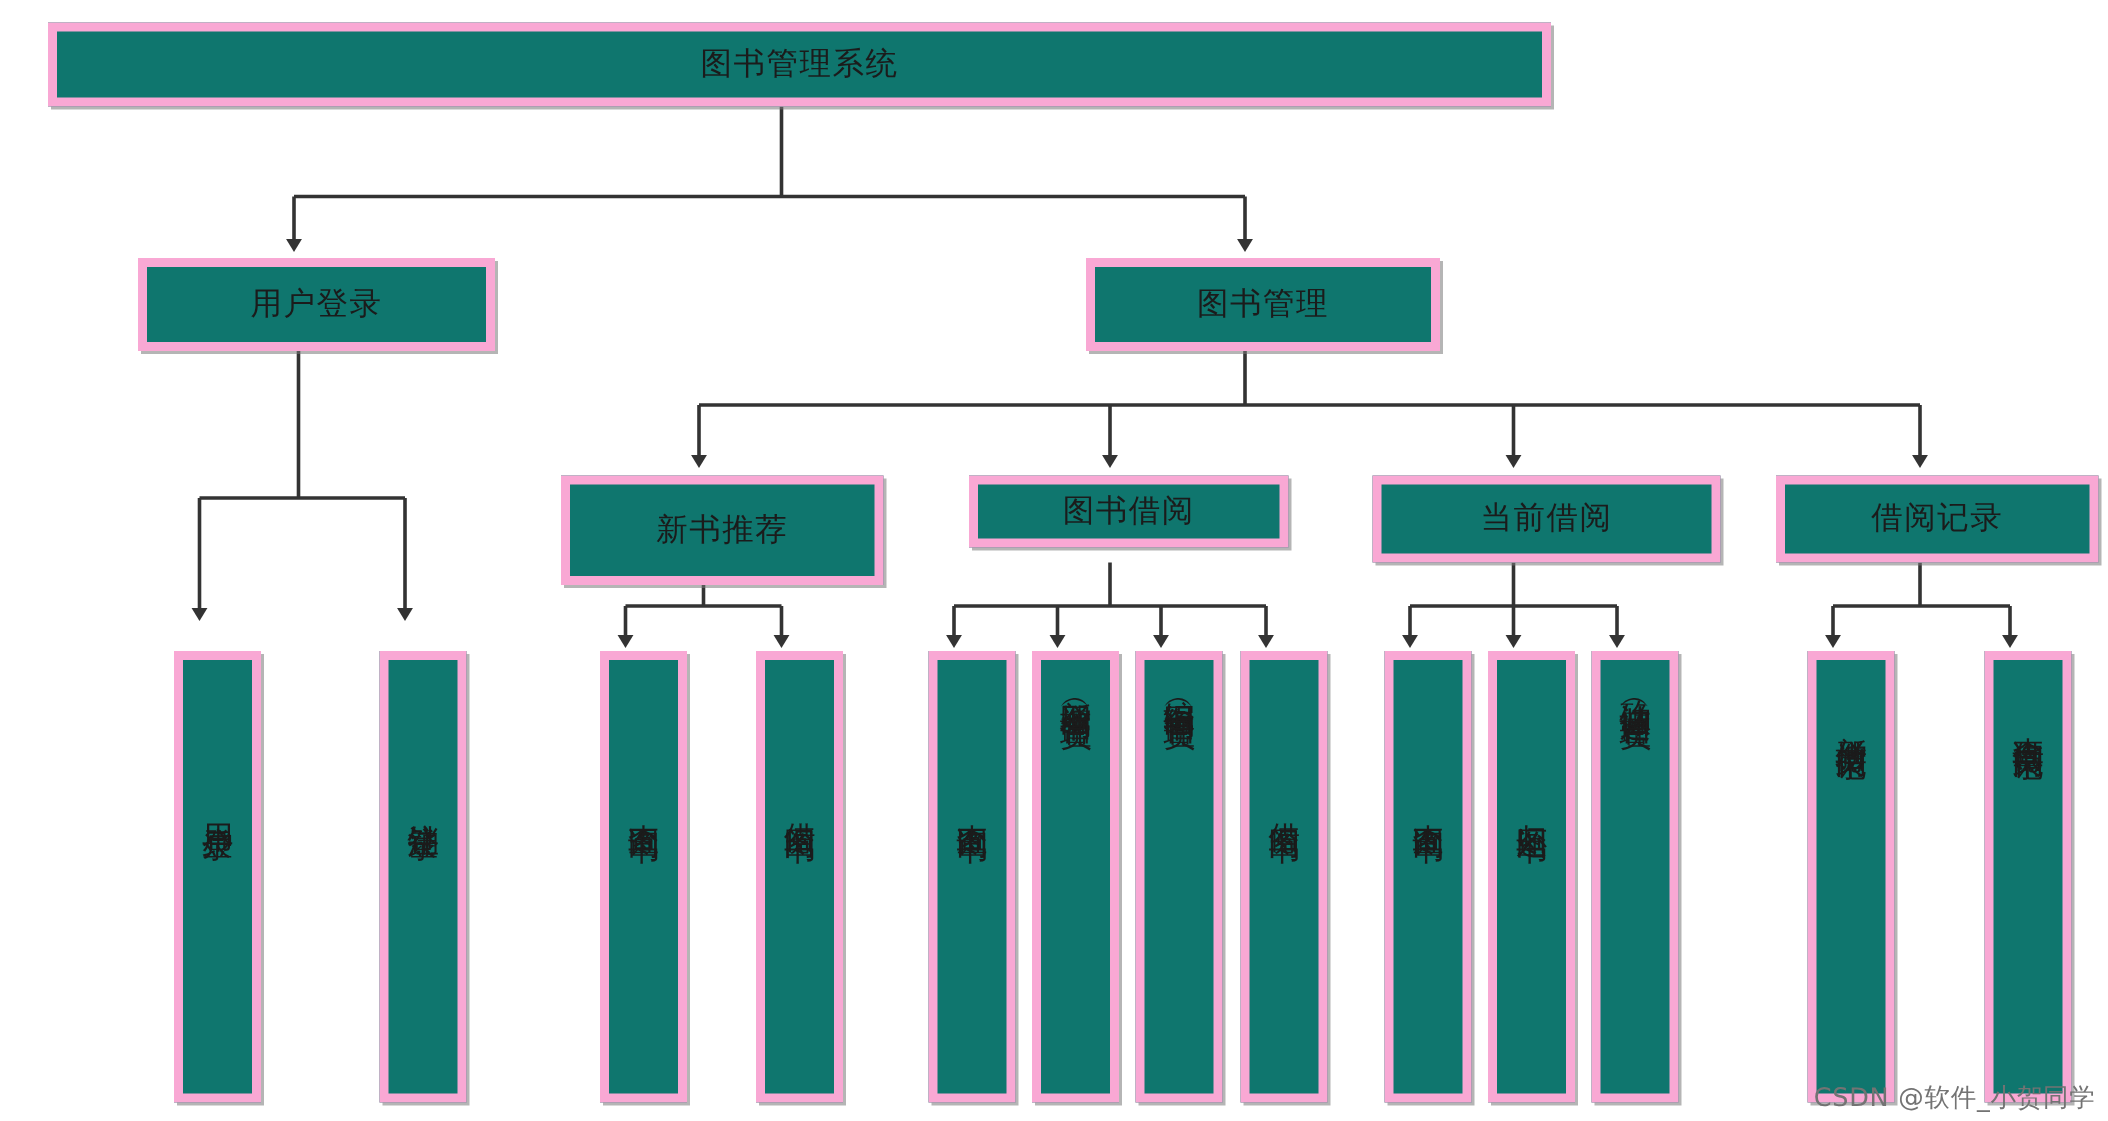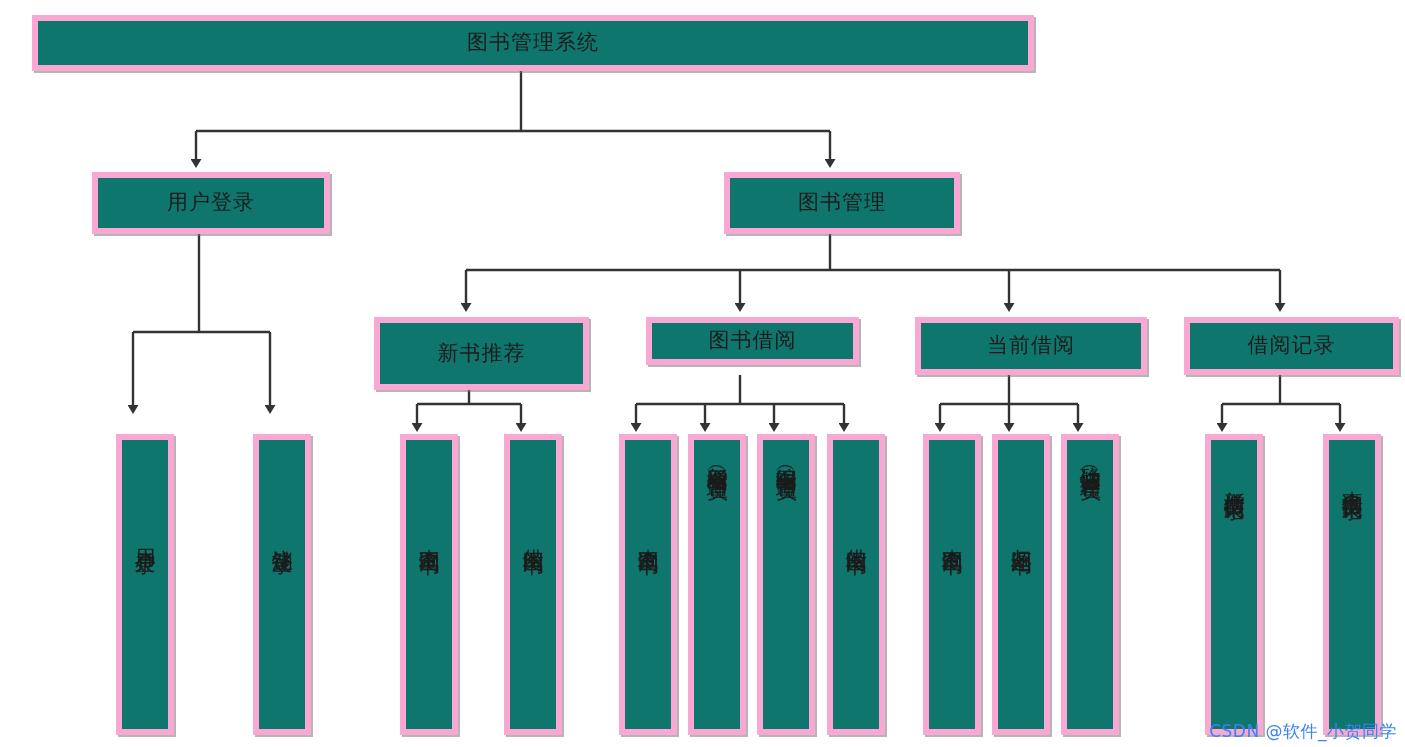--- a/index.html
+++ b/index.html
@@ -60,21 +60,21 @@
     padding-top: 86px;
   }
   .node.vert.tall .vlabel {
     padding-top: 4px;
   }
   #watermark {
     position: absolute;
     right: 8px;
     bottom: 4px;
     font-size: 17px;
-    color: #3b82f6;
+    color: #737373;
     white-space: nowrap;
     letter-spacing: 0.5px;
   }
 </style>
 </head>
 <body>
 
 <div id="canvas">
 
   <svg class="edges" viewBox="0 0 1405 747">

